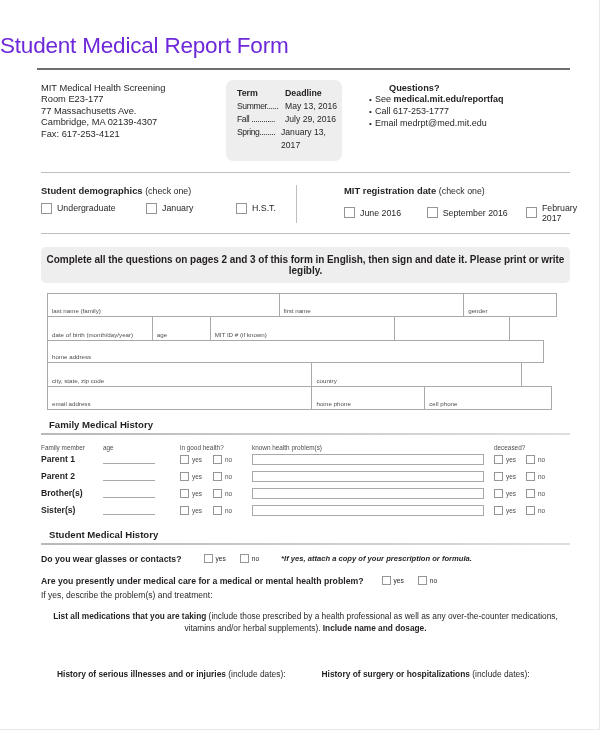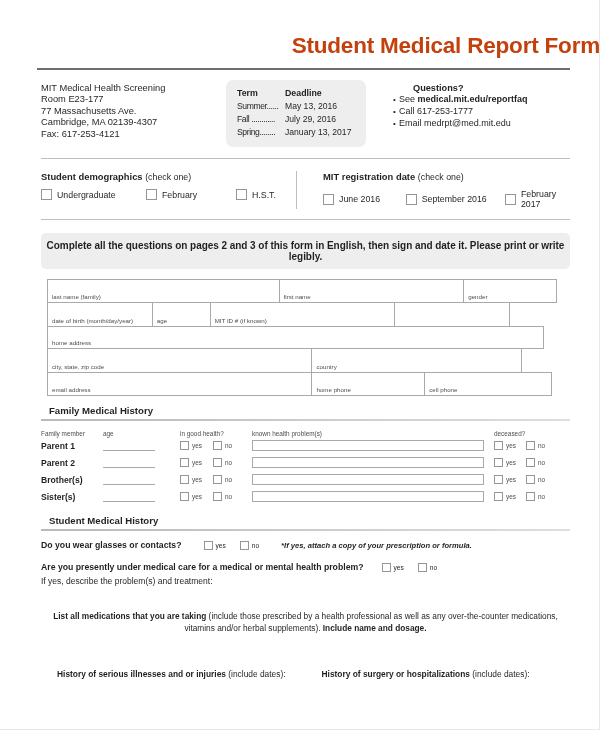--- a/index.html
+++ b/index.html
@@ -31,47 +31,47 @@
   }
   .page-border-b {
     position: absolute;
     left: 0; bottom: 0;
     height: 1px; width: 600px;
     background: #e8e8e8;
   }
 
   
   .title {
-    text-align: right;
+    text-align: left;
     font-size: 22.5px;
-    font-weight: bold;
+    font-weight: normal;
     letter-spacing: -0.2px;
     padding-top: 33px;
-    color: #c2410c;
+    color: #6d28d9;
   }
   .title-rule {
     margin: 9px 30px 0 37px;
     height: 1.5px;
     background: #6d6e71;
   }
 
   
   .header-row {
     display: flex;
     margin: 13px 30px 0 41px;
     align-items: flex-start;
   }
   .addr {
     width: 185px;
     font-size: 9.3px;
     line-height: 11.6px;
     color: #231f20;
   }
   .termbox {
-    width: 140px;
+    width: 116px;
     background: #eeeeee;
     border-radius: 7px;
     padding: 7px 0 8px 11px;
     box-sizing: border-box;
     margin-top: -3px;
   }
   .term-line {
     display: flex;
     font-size: 8.6px;
     line-height: 13.2px;
@@ -103,20 +103,21 @@
   .hr-light {
     height: 1px;
     background: #bcbec0;
   }
 
   
   .demo-wrap {
     margin: 12px 30px 0 41px;
     display: flex;
     position: relative;
+    gap: 21px;
   }
   .demo-half { flex: 0 0 258px; }
   .demo-half.right { flex: 1; padding-left: 24px; }
   .demo-divider {
     position: absolute;
     left: 255px; top: 0;
     width: 1px; height: 38px;
     background: #bcbec0;
   }
   .demo-title {
@@ -368,21 +369,21 @@
         <span>Student demographics</span>
         <span class="norm">(check one)</span>
       </div>
       <div class="demo-opts">
         <div class="opt" style="width:105px;">
           <span class="cb"></span>
           <span>Undergraduate</span>
         </div>
         <div class="opt" style="width:90px;">
           <span class="cb"></span>
-          <span>February</span>
+          <span>January</span>
         </div>
         <div class="opt">
           <span class="cb"></span>
           <span>H.S.T.</span>
         </div>
       </div>
     </div>
 
     <div class="demo-half right">
       <div class="demo-title">

